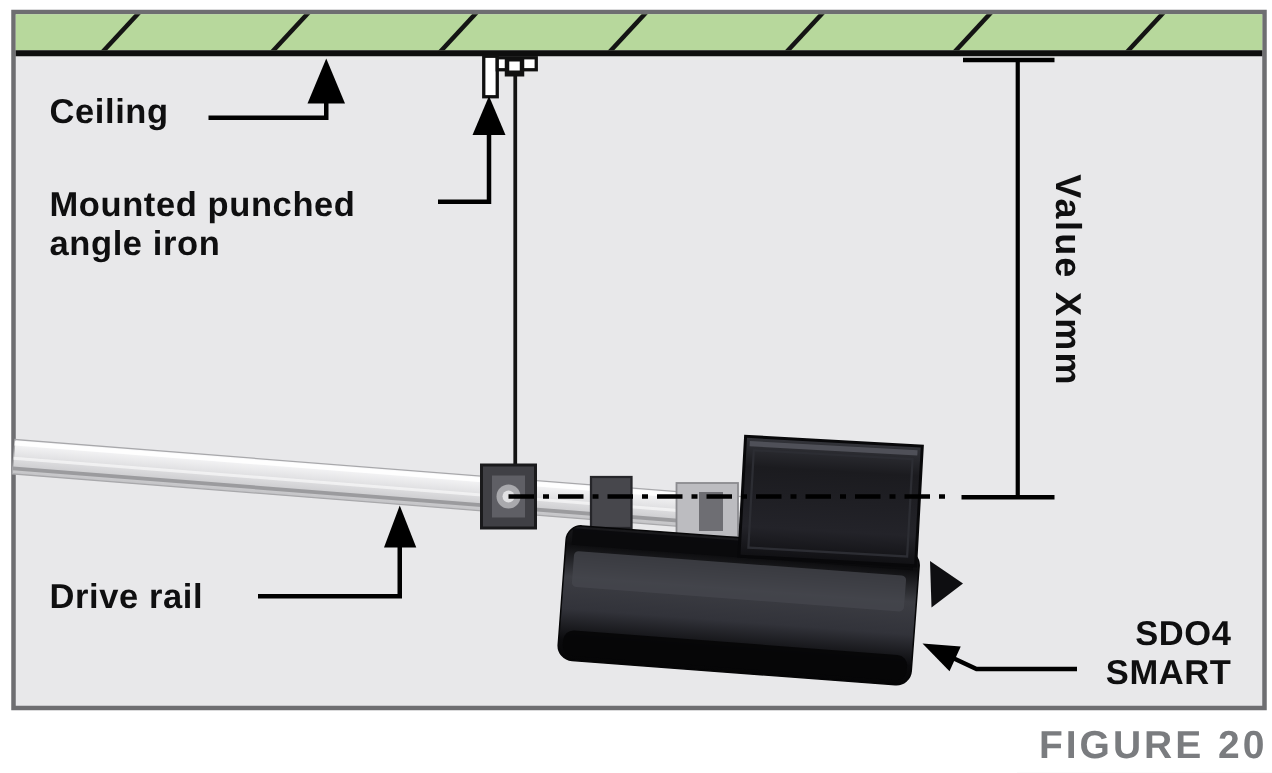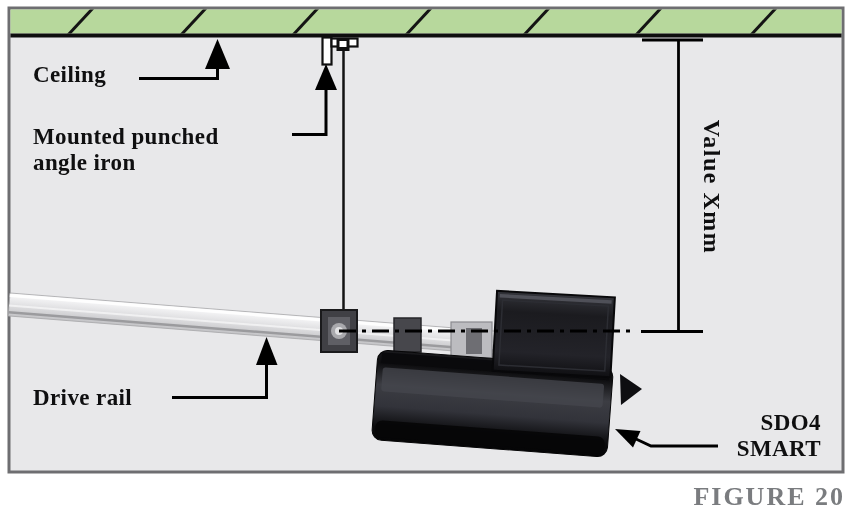--- a/index.html
+++ b/index.html
@@ -1,20 +1,20 @@
 <!DOCTYPE html>
 <html><head>
 <meta charset="utf-8">
 <style>
   html,body{margin:0;padding:0;background:#ffffff;}
   .stage{
     position:relative;
     width:848px;height:515px;
     background:#ffffff;
-    font-family:Liberation Serif, serif;
+    font-family:Liberation Sans, sans-serif;
     overflow:hidden;
   }
   svg{display:block}
   .lbl{font-weight:bold;font-size:23px;fill:#0f0f10;letter-spacing:.4px;}
   .vlbl{font-weight:bold;font-size:24px;fill:#0f0f10;letter-spacing:1.5px;}
   .cap{font-weight:bold;font-size:26px;letter-spacing:2px;}
   .stem{stroke:#000;stroke-width:3;fill:none;}
   .head{fill:#000;stroke:none;}
 </style>
 </head>

